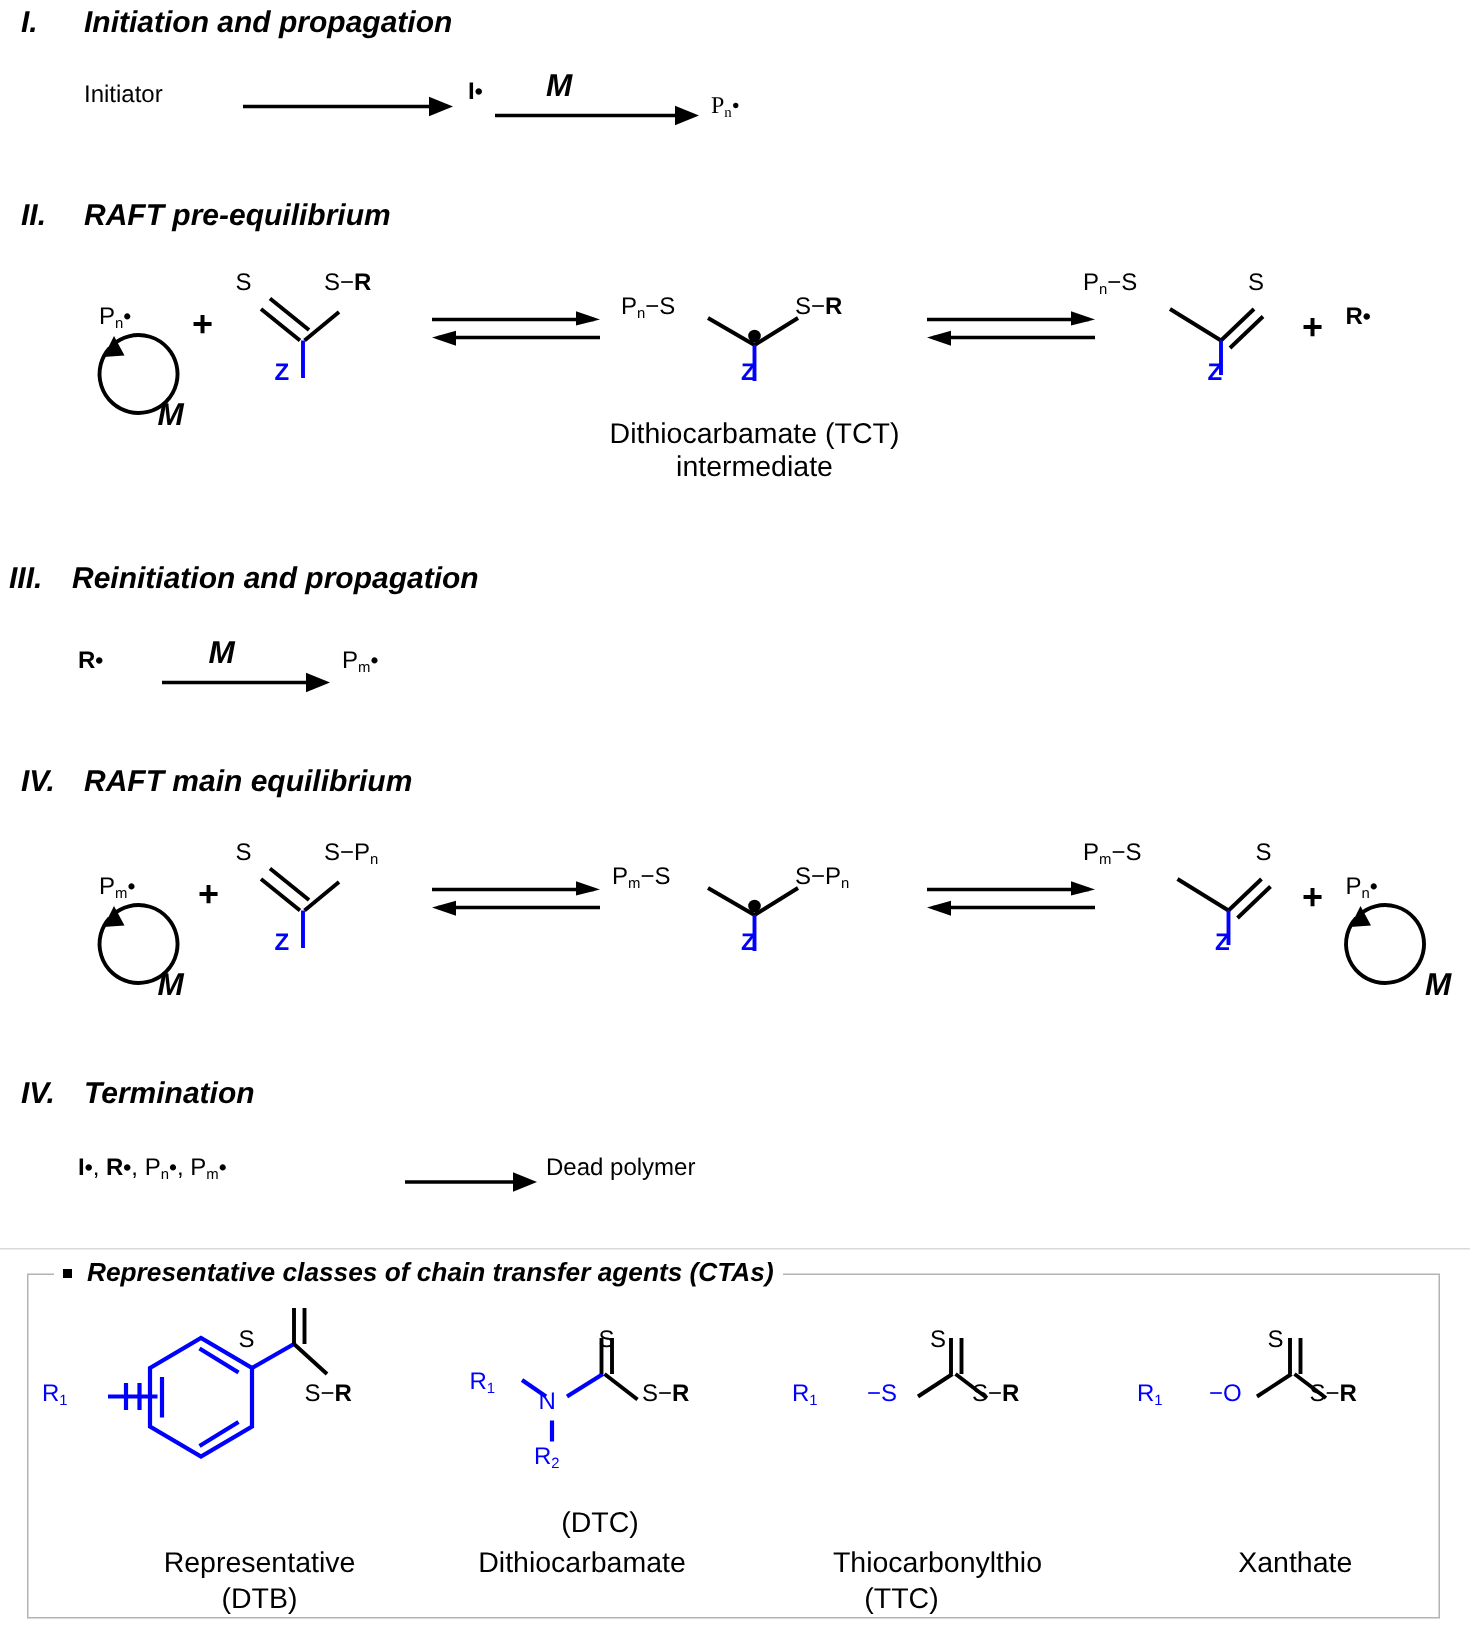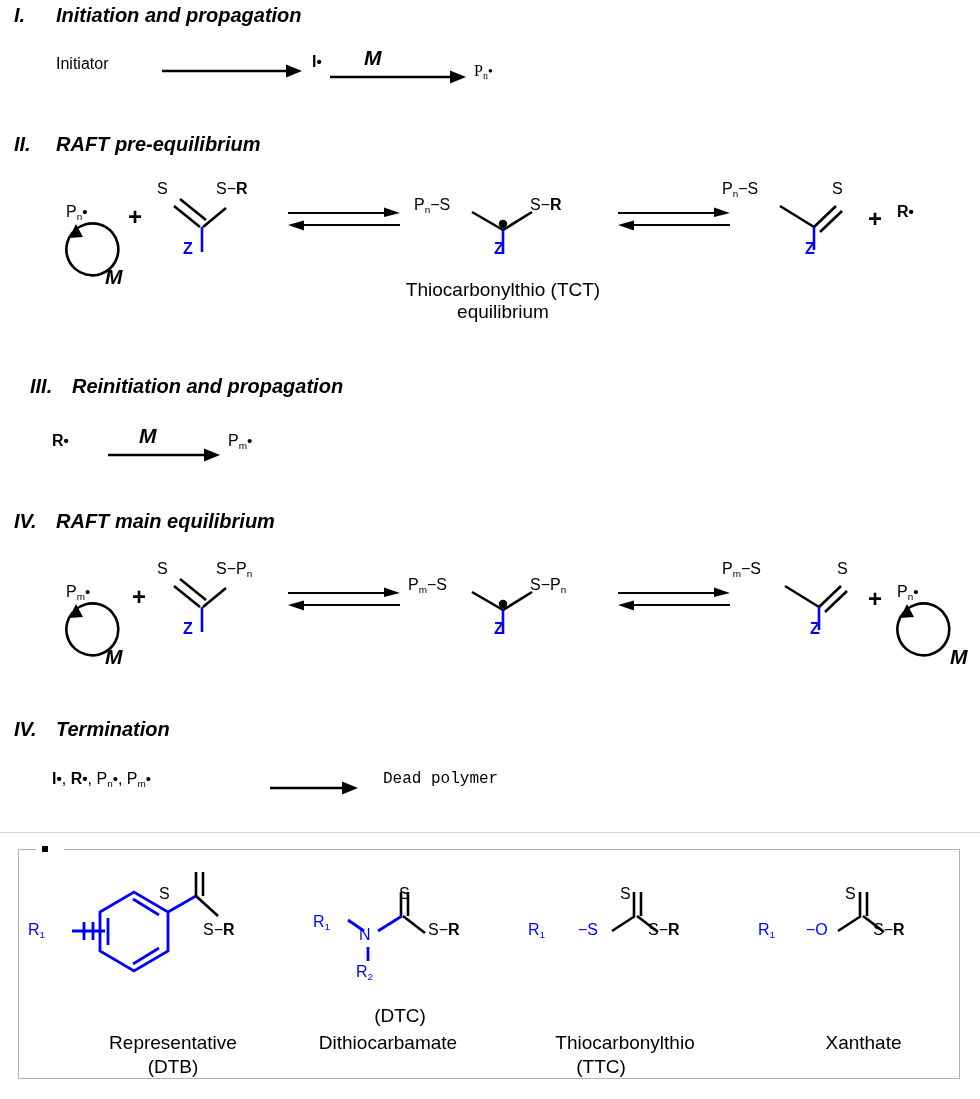--- a/index.html
+++ b/index.html
@@ -105,22 +105,22 @@
 <div class="abs chem" style="left:530px;top:196px;">
   <span>S</span><span>−</span><span class="bold">R</span>
 </div>
 <svg class="abs" style="left:470px;top:208px;" width="80" height="62">
   <line x1="2" y1="4" x2="33" y2="22" stroke="#000" stroke-width="2.6"></line>
   <line x1="33" y1="22" x2="62" y2="4" stroke="#000" stroke-width="2.6"></line>
   <line x1="33" y1="22" x2="33" y2="46" stroke="#0000ff" stroke-width="2.6"></line>
   <circle cx="33" cy="16" r="4.2" fill="#000"></circle>
 </svg>
 <div class="abs chem bold blue" style="left:494px;top:240px;">Z</div>
-<div class="abs cap" style="left:383px;top:278px;width:240px;">Thiocarbonylthio (TCT)</div>
-<div class="abs cap" style="left:383px;top:300px;width:240px;">equilibrium</div>
+<div class="abs cap" style="left:383px;top:278px;width:240px;">Dithiocarbamate (TCT)</div>
+<div class="abs cap" style="left:383px;top:300px;width:240px;">intermediate</div>
 
 <svg class="abs" style="left:618px;top:205px;" width="112" height="30">
   <line x1="0" y1="8" x2="108" y2="8" stroke="#000" stroke-width="2.2"></line>
   <polygon points="96,2.5 112,8 96,12" fill="#000"></polygon>
   <line x1="4" y1="20" x2="112" y2="20" stroke="#000" stroke-width="2.2"></line>
   <polygon points="16,15.5 0,20 16,25.5" fill="#000"></polygon>
 </svg>
 
 <div class="abs chem" style="left:722px;top:180px;">
   <span>P</span><sub>n</sub><span>−</span><span>S</span>
@@ -131,21 +131,21 @@
   <line x1="36" y1="31" x2="58" y2="10" stroke="#000" stroke-width="2.6"></line>
   <line x1="42" y1="36" x2="64" y2="15" stroke="#000" stroke-width="2.6"></line>
   <line x1="36" y1="31" x2="36" y2="54" stroke="#0000ff" stroke-width="2.6"></line>
 </svg>
 <div class="abs chem bold blue" style="left:805px;top:240px;">Z</div>
 <div class="abs plus" style="left:868px;top:205px;">+</div>
 <div class="abs chem bold" style="left:897px;top:203px;">
   <span>R</span><span class="dot">•</span>
 </div>
 
-<div class="abs sec-head" style="left:30px;top:375px;">
+<div class="abs sec-head" style="left:6px;top:375px;">
   <span class="sec-num">III.</span><span>Reinitiation and propagation</span>
 </div>
 <div class="abs chem bold" style="left:52px;top:432px;">
   <span>R</span><span class="dot">•</span>
 </div>
 <div class="abs ital-b" style="left:139px;top:424px;font-size:21px;">M</div>
 <svg class="abs" style="left:108px;top:444px;" width="112" height="22">
   <line x1="0" y1="11" x2="97" y2="11" stroke="#000" stroke-width="2.4"></line>
   <polygon points="96,4.5 112,11 96,17.5" fill="#000"></polygon>
 </svg>
@@ -231,27 +231,27 @@
 <div class="abs sec-head" style="left:14px;top:718px;">
   <span class="sec-num">IV.</span><span>Termination</span>
 </div>
 <div class="abs chem" style="left:52px;top:770px;">
   <span class="bold">I<span class="dot">•</span></span><span>, </span><span class="bold">R<span class="dot">•</span></span><span>, </span><span>P<sub>n</sub><span class="dot">•</span></span><span>, </span><span>P<sub>m</sub><span class="dot">•</span></span>
 </div>
 <svg class="abs" style="left:270px;top:777px;" width="88" height="22">
   <line x1="0" y1="11" x2="73" y2="11" stroke="#000" stroke-width="2.4"></line>
   <polygon points="72,4.5 88,11 72,17.5" fill="#000"></polygon>
 </svg>
-<div class="abs chem" style="left:383px;top:770px;font-family:Liberation Mono, monospace;">Dead polymer</div>
+<div class="abs chem" style="left:364px;top:770px;">Dead polymer</div>
 
 <div class="divider" style="left:0px;top:832px;width:980px;"></div>
 
 <div class="cta-box" style="left:18px;top:849px;width:940px;height:228px;"></div>
 <div class="cta-legend" style="left:36px;top:838px;">
-  <span class="bullet-sq"></span>
+  <span class="bullet-sq"></span><span>Representative classes of chain transfer agents (CTAs)</span>
 </div>
 
 <div class="abs chem" style="left:159px;top:885px;">S</div>
 <div class="abs chem" style="left:203px;top:921px;">
   <span>S</span><span>−</span><span class="bold">R</span>
 </div>
 <div class="abs chem blue" style="left:28px;top:921px;">
   <span>R</span><sub>1</sub>
 </div>
 <svg class="abs" style="left:60px;top:880px;" width="160" height="110">

